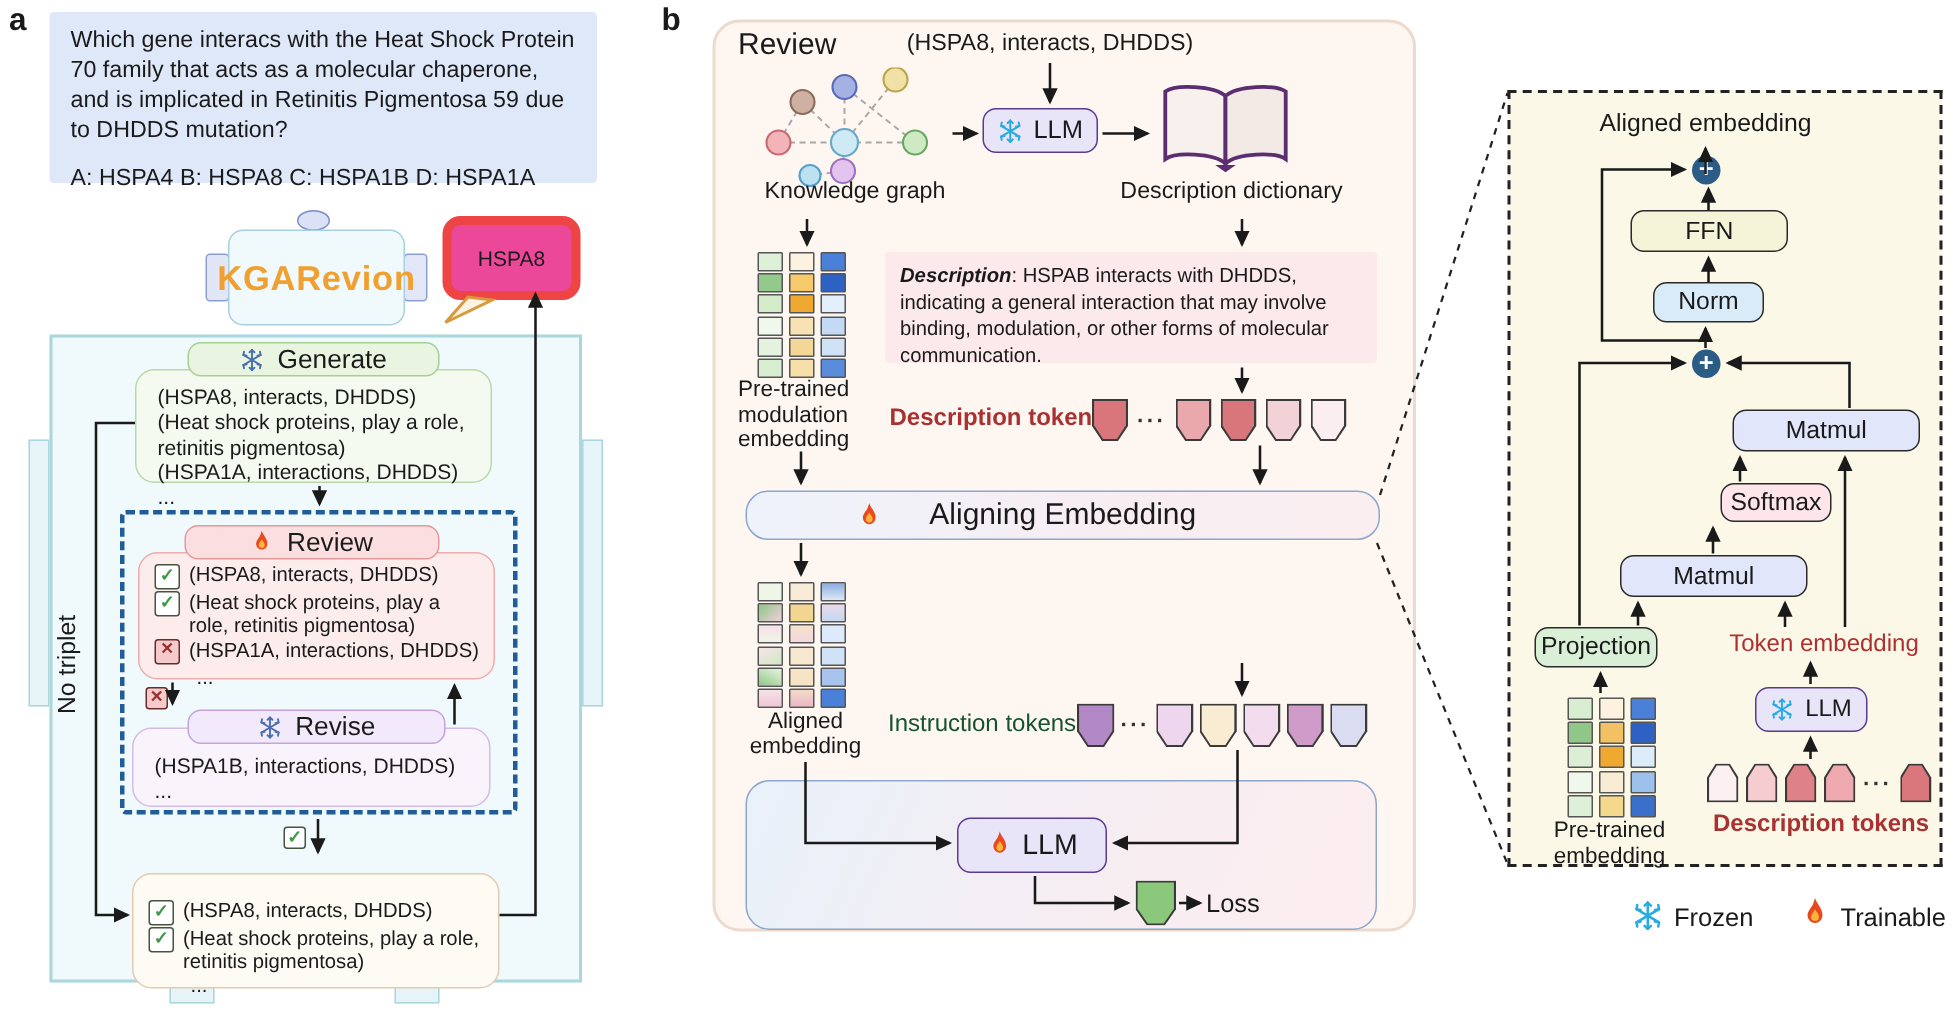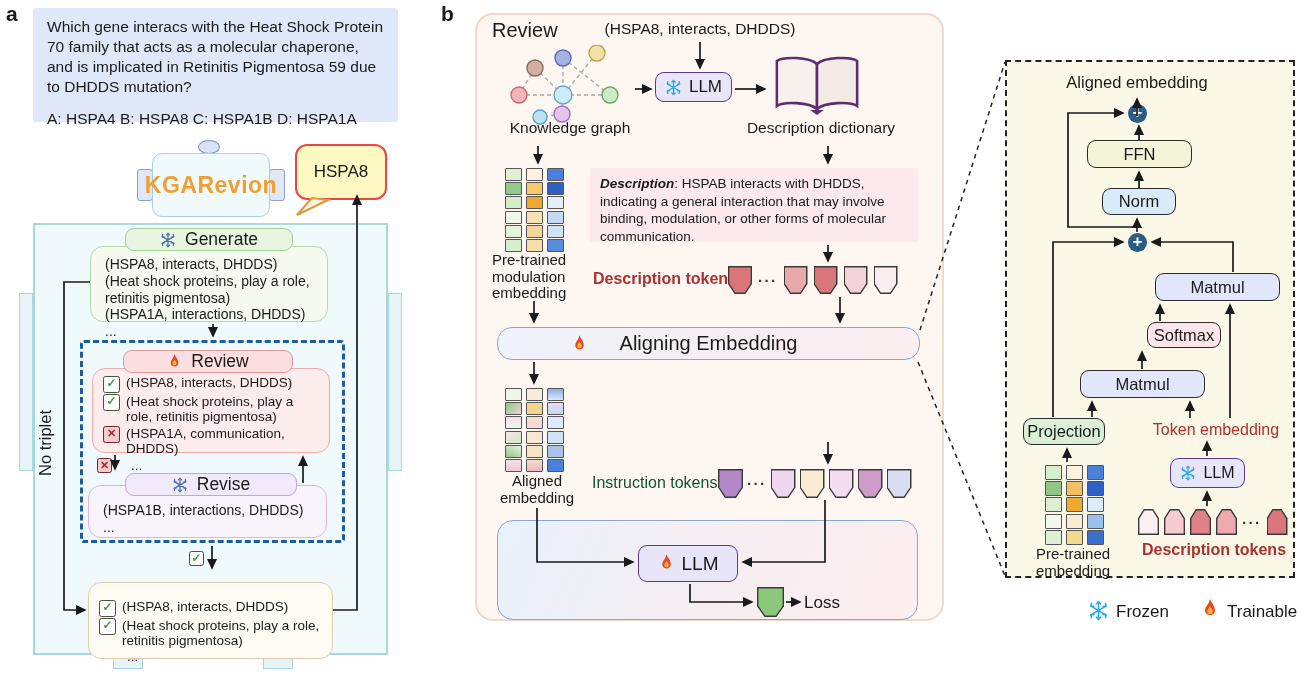--- a/index.html
+++ b/index.html
@@ -7,21 +7,21 @@
           font-family:"Liberation Sans", sans-serif;color:#1a1a1a;}
   .abs{position:absolute;box-sizing:border-box;}
   .plabel{font-size:21px;font-weight:bold;}
   
   .qbox{background:#dee8f8;border-radius:3px;padding:9px 14px;font-size:15.5px;line-height:20px;}
   .qopts{margin-top:12px;}
   .antenna{border:1.6px solid #7a90c8;background:#dbe2f6;border-radius:50%;}
   .head{background:#f0fafc;border:1.6px solid #a9cfe2;border-radius:10px;display:flex;align-items:center;justify-content:center;}
   .head .nm{font-size:23px;font-weight:bold;color:#f0a030;letter-spacing:.5px;}
   .ear{background:#e2e7f8;border:1.5px solid #8aa0d4;border-radius:3px;}
-  .bubble{background:#fef9c3;border:2px solid #ef4444;border-radius:12px;display:flex;align-items:center;justify-content:center;font-size:17px;z-index:4;}
+  .bubble{background:#ec4899;border:6px solid #ef4444;border-radius:12px;display:flex;align-items:center;justify-content:center;font-size:14px;z-index:4;}
   .bodyrect{background:#f0f9fc;border:2px solid #aad6de;z-index:0;}
   .arm,.foot{background:#e6f3f7;border:1.6px solid #aad6de;z-index:0;}
   .cycle{border:3.5px dashed #1f5c99;border-radius:4px;z-index:2;}
   .hdr{border-radius:9px;display:flex;align-items:center;justify-content:center;gap:9px;font-size:17.5px;z-index:4;border:1.5px solid;}
   .bodybox{border-radius:13px;z-index:3;border:1.5px solid;}
   .gen-h{background:#e9f5e0;border-color:#a6cf94;} .gen-b{background:#f4faef;border-color:#b9d9a9;}
   .rev-h{background:#fbdfe0;border-color:#e39a9c;} .rev-b{background:#fdecec;border-color:#eeacac;}
   .rvs-h{background:#f2e9fa;border-color:#c5a3dd;} .rvs-b{background:#f9f3fc;border-color:#d5bbe8;}
   .ans-h{background:#fdf4ea;border-color:#d9b693;} .ans-b{background:#fefaf4;border-color:#e3cbb0;}
   .triplines{padding:9px 10px 0 14px;font-size:14px;line-height:16.8px;}
@@ -145,21 +145,21 @@
       <div class="irow">
           <span class="ck"></span>
           <span class="txt">(HSPA8, interacts, DHDDS)</span>
         </div>
       <div class="irow">
           <span class="ck"></span>
           <span class="txt">(Heat shock proteins, play a role, retinitis pigmentosa)</span>
         </div>
       <div class="irow">
           <span class="xk"></span>
-          <span class="txt">(HSPA1A, communication, DHDDS)</span>
+          <span class="txt">(HSPA1A, interactions, DHDDS)</span>
         </div>
       <div class="irow" style="margin-left:28px">
           <span class="txt">...</span>
         </div>
     </div>
   </div>
   <div class="abs hdr rev-h" style="left:123px;top:350px;width:170px;height:23px">
     <svg class="iconsvg" width="15" height="18">
         <use href="#sym-flame"></use>
       </svg>

